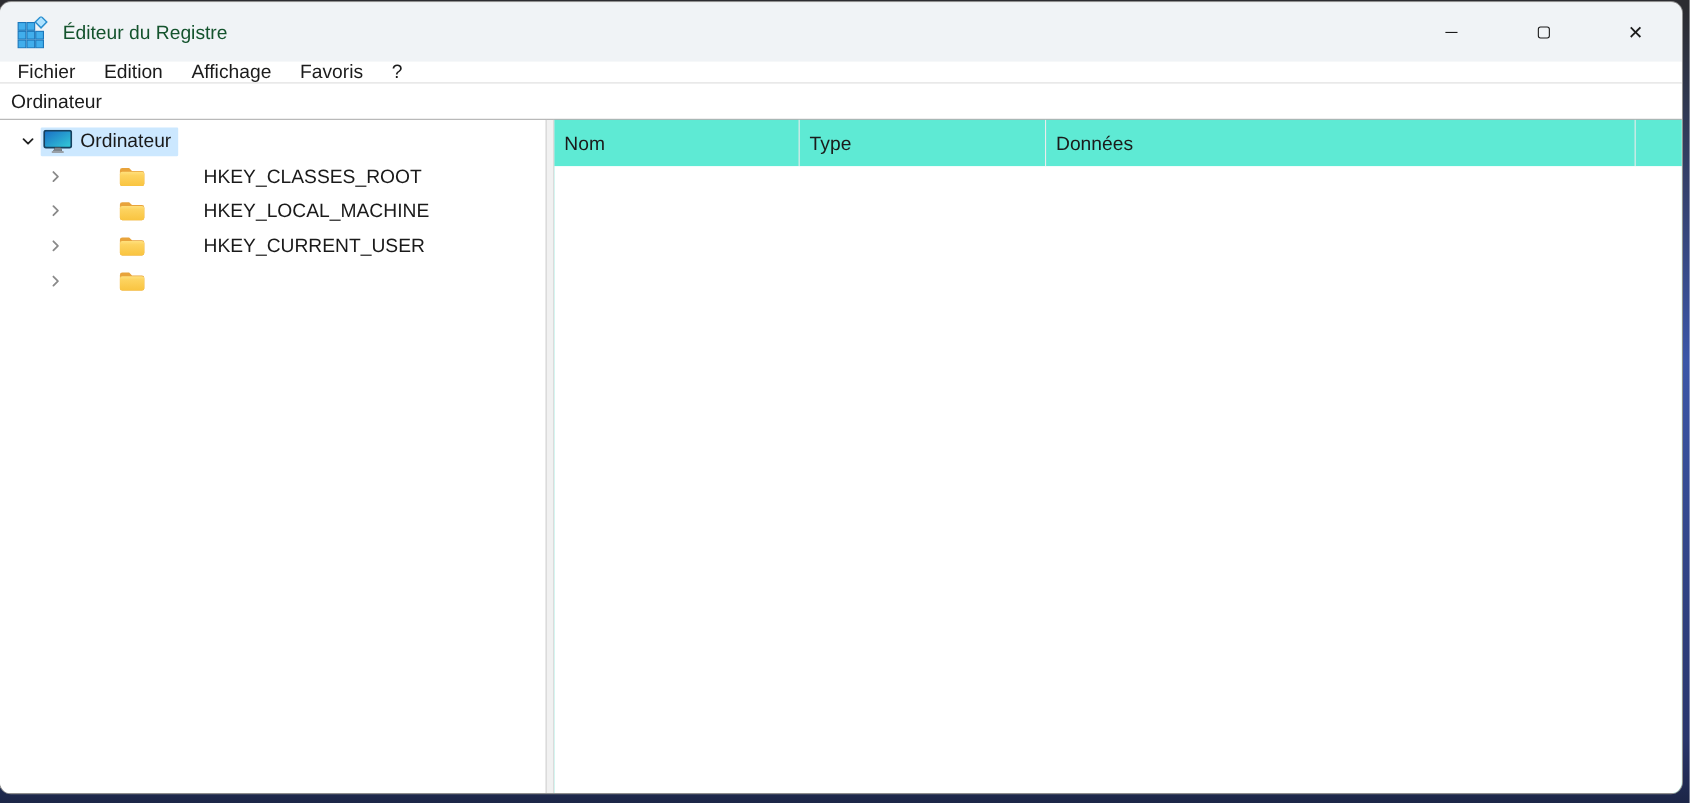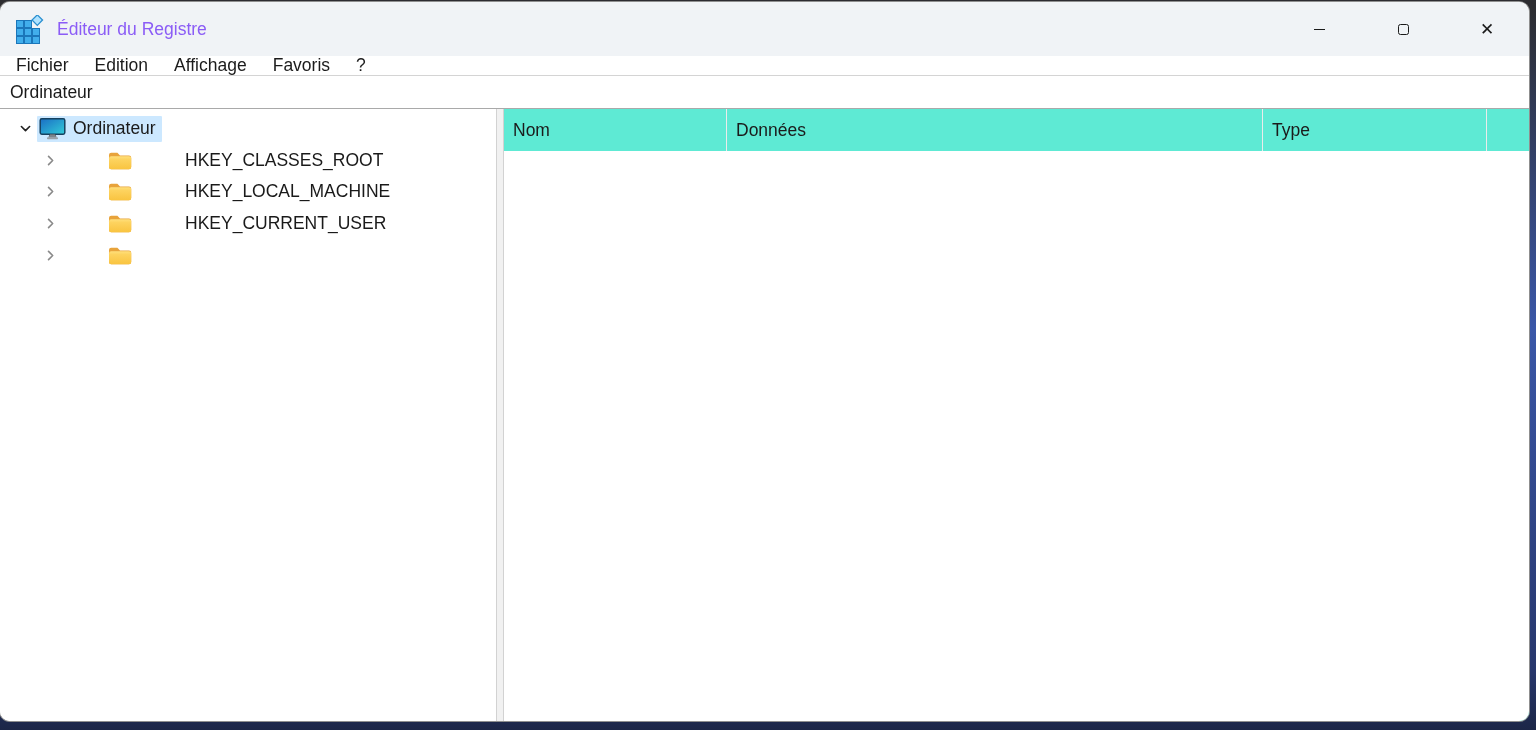--- a/index.html
+++ b/index.html
@@ -22,21 +22,21 @@
 
   
   .titlebar {
     height: 54px; flex: none;
     background: #f0f3f6;
     display: flex; align-items: center;
     padding-left: 15px;
     position: relative;
   }
   .app-icon { width: 29px; height: 29px; margin-right: 13px; flex: none; }
-  .title-text { font-size: 17.5px; color: #8b5cf6; }
+  .title-text { font-size: 17.5px; color: #14532d; }
   .window-controls { position: absolute; right: 0; top: 0; height: 100%; display: flex; }
   .ctrl-btn { width: 84px; height: 100%; display: flex; align-items: center; justify-content: center; }
   .glyph-min { width: 11px; height: 0; border-top: 1.4px solid #1a1a1a; display: block; }
   .glyph-max { width: 11px; height: 11px; border: 1.4px solid #1a1a1a; border-radius: 2.5px; display: block; }
   .glyph-close { font-size: 17px; color: #1a1a1a; line-height: 1; }
 
   
   .menubar {
     height: 20px; flex: none;
     background: #ffffff;
@@ -218,21 +218,21 @@
         </svg>
       </div>
 
     </div>
 
     <div class="splitter"></div>
 
     <div class="list-pane">
       <div class="list-header">
         <div class="col col-nom">Nom</div>
+        <div class="col col-type">Type</div>
         <div class="col col-donnees">Données</div>
-        <div class="col col-type">Type</div>
         <div class="col col-filler"></div>
       </div>
       <div class="list-body"></div>
     </div>
 
   </div>
 </div>
 
 </body></html>

